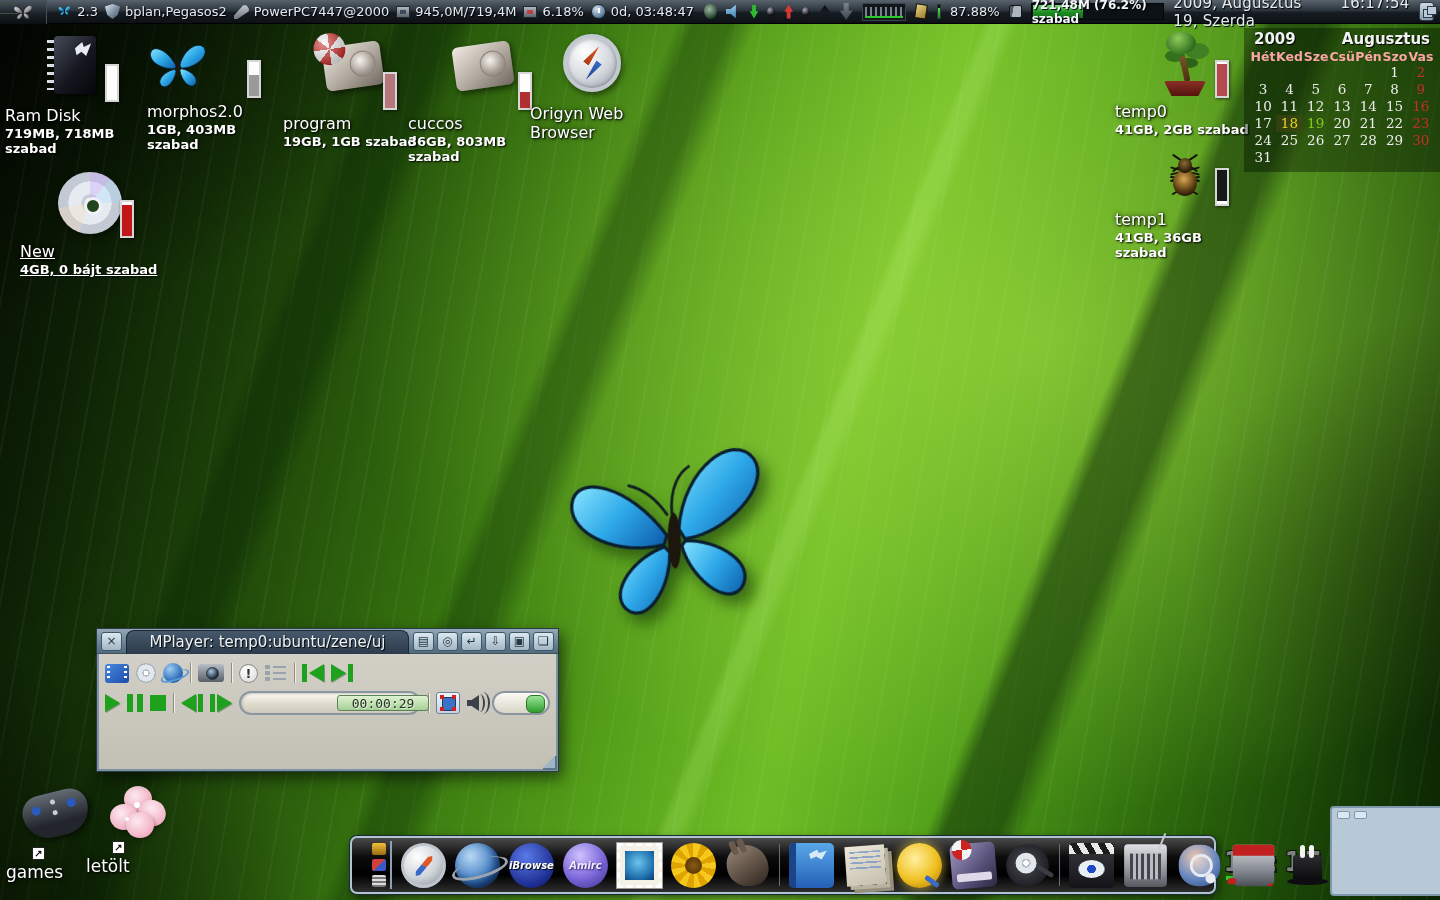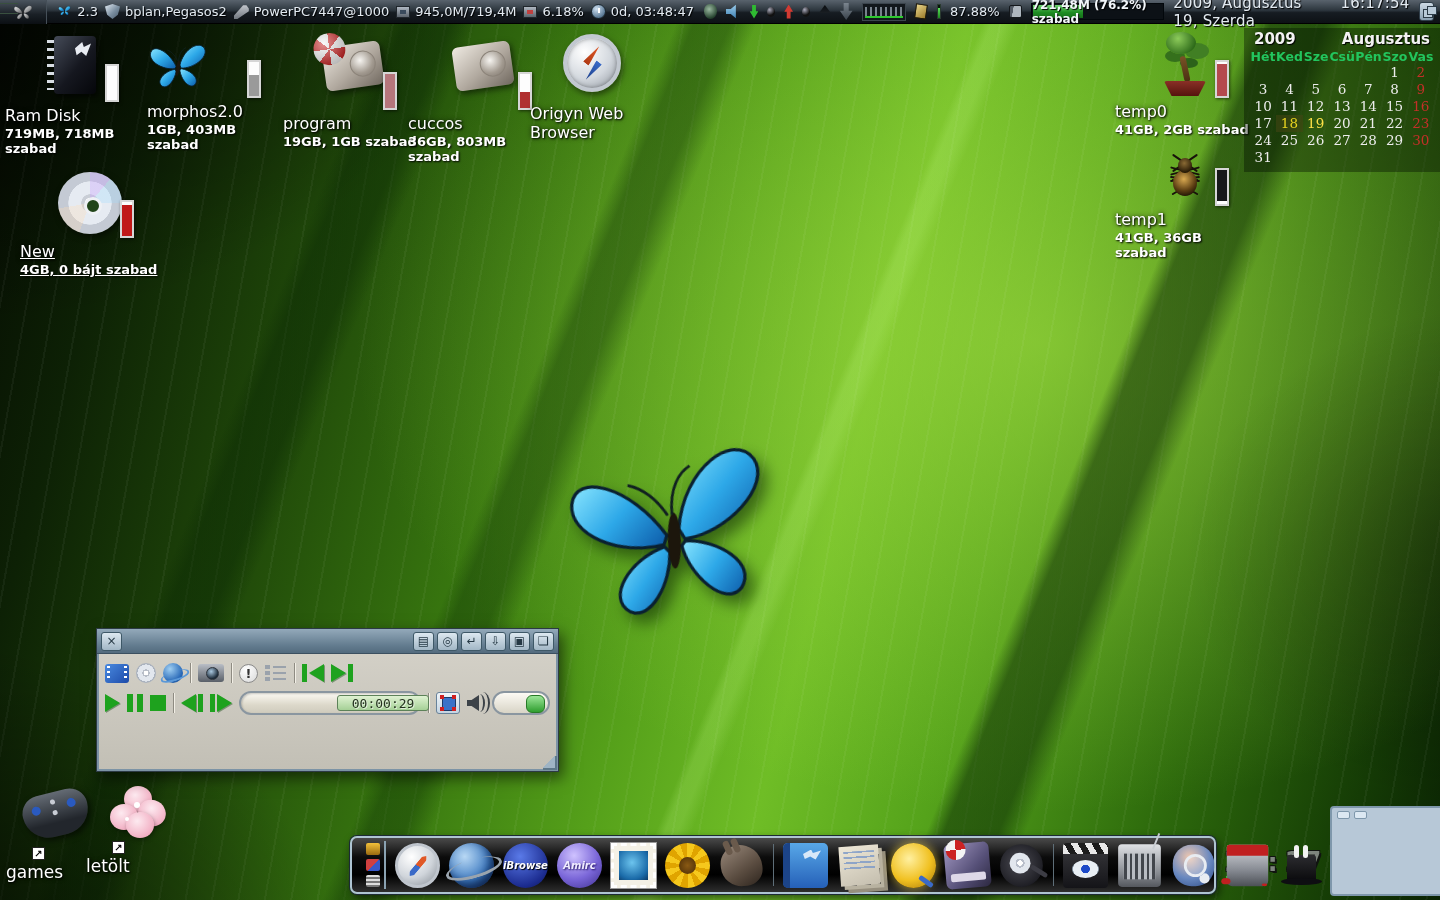--- a/index.html
+++ b/index.html
@@ -130,25 +130,25 @@
   .art-flower::after { content:""; position:absolute; left:30px; top:16px; width:6px; height:6px; border-radius:50%; background:#fff; box-shadow:-10px 14px 0 -1px #fff; }
   .shortcut-badge { position:absolute; left:26px; bottom:0; width:13px; height:13px; background:#fff; border:1px solid #222;
     display:flex; align-items:center; justify-content:center; font-size:10px; color:#000; font-weight:bold; }
   .dicon.small { width:100px; }
   .dicon.small .lbl { font-size:17px; }
 
   
   .sidepanel { position:absolute; left:1244px; top:28px; width:196px; z-index:6; background:rgba(0,10,0,0.38); padding:2px 6px 6px; }
   .cal-head { display:flex; justify-content:space-between; font-weight:bold; font-size:15px; color:#f2f2f2; text-shadow:1px 1px 1px #000; padding:0 4px; }
   .cal-days { display:grid; grid-template-columns:repeat(7,1fr); margin-top:1px; }
-  .cal-days div { text-align:center; font-size:12.5px; color:#22c55e; font-weight:bold; }
+  .cal-days div { text-align:center; font-size:12.5px; color:#fca5a5; font-weight:bold; }
   .cal-cells { display:grid; grid-template-columns:repeat(7,1fr); }
   .cal-cell { height:17px; line-height:17px; text-align:center; font-family:"DejaVu Serif","Liberation Serif",serif; font-size:13.5px; color:#ececec; }
   .cal-cell.sun { color:#c33028; }
-  .cal-cell.mark { color:#fde047; }
+  .cal-cell.mark { color:#84cc16; }
   .cal-cell.today { color:#e8d420; background:rgba(70,70,20,0.55); }
   .weather { margin-top:8px; color:#f2f2f2; font-size:13.5px; text-shadow:1px 1px 1px #000; }
   .weather .loc { text-align:center; margin-bottom:4px; }
   .weather .wrow { display:flex; gap:8px; }
   .wicon { width:62px; height:62px; flex:none; border:2px solid #c9d1d8; border-radius:10px; background:rgba(0,0,0,0.18);
     display:flex; align-items:center; justify-content:center; margin-top:4px; }
   .wicon .sun-ball { width:48px; height:48px; border-radius:50%;
     background:radial-gradient(circle at 50% 45%, #fff69a 0 16%, #ffd21e 17% 34%, #5ab8f0 38%, #1f86d8 70%, #0c5fb0 100%);
     box-shadow:inset 0 -4px 8px rgba(0,40,90,.5), inset 0 4px 6px rgba(255,255,255,.6); }
   .wdata { flex:1; text-align:right; padding-right:2px; line-height:1.45; }
@@ -212,21 +212,21 @@
   .pill { height:24px; border-radius:11px; border:1px solid #8a8578; background:linear-gradient(#f7f3e7,#e9e4d3);
     display:flex; align-items:center; padding:0 12px; font-size:13.5px; color:#2b2b28; box-shadow:inset 1px 1px 2px rgba(0,0,0,.12); }
   .pill.grow { flex:1; } .pill b { margin:0 1px; }
   .pill.timebox { width:152px; justify-content:center; flex:none; }
   .resize-corner { position:absolute; right:1px; bottom:1px; width:14px; height:14px;
     background:linear-gradient(135deg, transparent 0 50%, #9fb4c4 50% 100%); border-right:2px solid #5d7788; border-bottom:2px solid #5d7788; }
 
   
   .dock { position:absolute; left:350px; top:836px; width:866px; height:58px; z-index:15;
     background:linear-gradient(#4a4a4a,#0c0c0c 35%,#000 68%,#2e2e2e); border:2px solid #aec4d2; border-radius:7px;
-    box-shadow:0 0 0 1px #1c2a34, 3px 4px 10px rgba(0,0,0,.6); display:flex; align-items:center; padding:0 14px; gap:9px; }
+    box-shadow:0 0 0 1px #1c2a34, 3px 4px 10px rgba(0,0,0,.6); display:flex; align-items:center; padding:0 20px; gap:9px; }
   .dock-strip { width:24px; height:48px; border-right:2px solid #8aa2b2; display:flex; flex-direction:column; justify-content:space-around; align-items:center; padding-right:4px; }
   .dock-strip i { width:14px; height:12px; border-radius:2px; }
   .dock-strip i:nth-child(1){background:linear-gradient(#f2c03a,#9a6a10);}
   .dock-strip i:nth-child(2){background:linear-gradient(135deg,#d04040 0 50%,#3858c8 50% 100%);}
   .dock-strip i:nth-child(3){background:repeating-linear-gradient(180deg,#ddd 0 2px,#777 2px 4px);}
   .dk { width:45px; height:45px; flex:none; position:relative; }
   .dksep { width:1px; height:42px; background:#5e6e78; flex:none; }
   .dk-owb { border-radius:50%; background:radial-gradient(circle at 35% 28%,#fff,#cfd4da 55%,#878e96); border:3px solid #bfc5cd; }
   .dk-owb::after { content:""; position:absolute; left:17px; top:7px; width:6px; height:26px; transform:rotate(40deg);
     background:linear-gradient(#e05826 0 50%, #3a6ac8 50% 100%); clip-path:polygon(50% 0,100% 15%,100% 85%,50% 100%,0 85%,0 15%); }
@@ -341,21 +341,21 @@
             <use href="#butterfly"></use>
           </svg></span>
       <span>2.3</span>
     </div>
     <div class="tb-item">
       <span class="i16 ic-shield"></span>
       <span>bplan,Pegasos2</span>
     </div>
     <div class="tb-item">
       <span class="i16 ic-pencil"></span>
-      <span>PowerPC7447@1000</span>
+      <span>PowerPC7447@2000</span>
     </div>
     <div class="tb-item">
       <span class="i16 ic-chip mem"></span>
       <span>945,0M/719,4M</span>
     </div>
     <div class="tb-item">
       <span class="i16 ic-chip"></span>
       <span>6.18%</span>
     </div>
     <div class="tb-item">
@@ -560,20 +560,21 @@
       <div class="cal-cell"></div>
       <div class="cal-cell"></div>
       <div class="cal-cell"></div>
       <div class="cal-cell"></div>
     </div>
 </div>
 
 <div class="mplayer">
   <div class="mp-title">
     <div class="mp-btn">×</div>
+    <div class="mp-tab">MPlayer: temp0:ubuntu/zene/uj</div>
     <div class="mp-gadgets">
       <div class="mp-btn">▤</div>
       <div class="mp-btn">◎</div>
       <div class="mp-btn">↵</div>
       <div class="mp-btn">⇩</div>
       <div class="mp-btn">▣</div>
       <div class="mp-btn">❏</div>
     </div>
   </div>
   <div class="mp-body">

